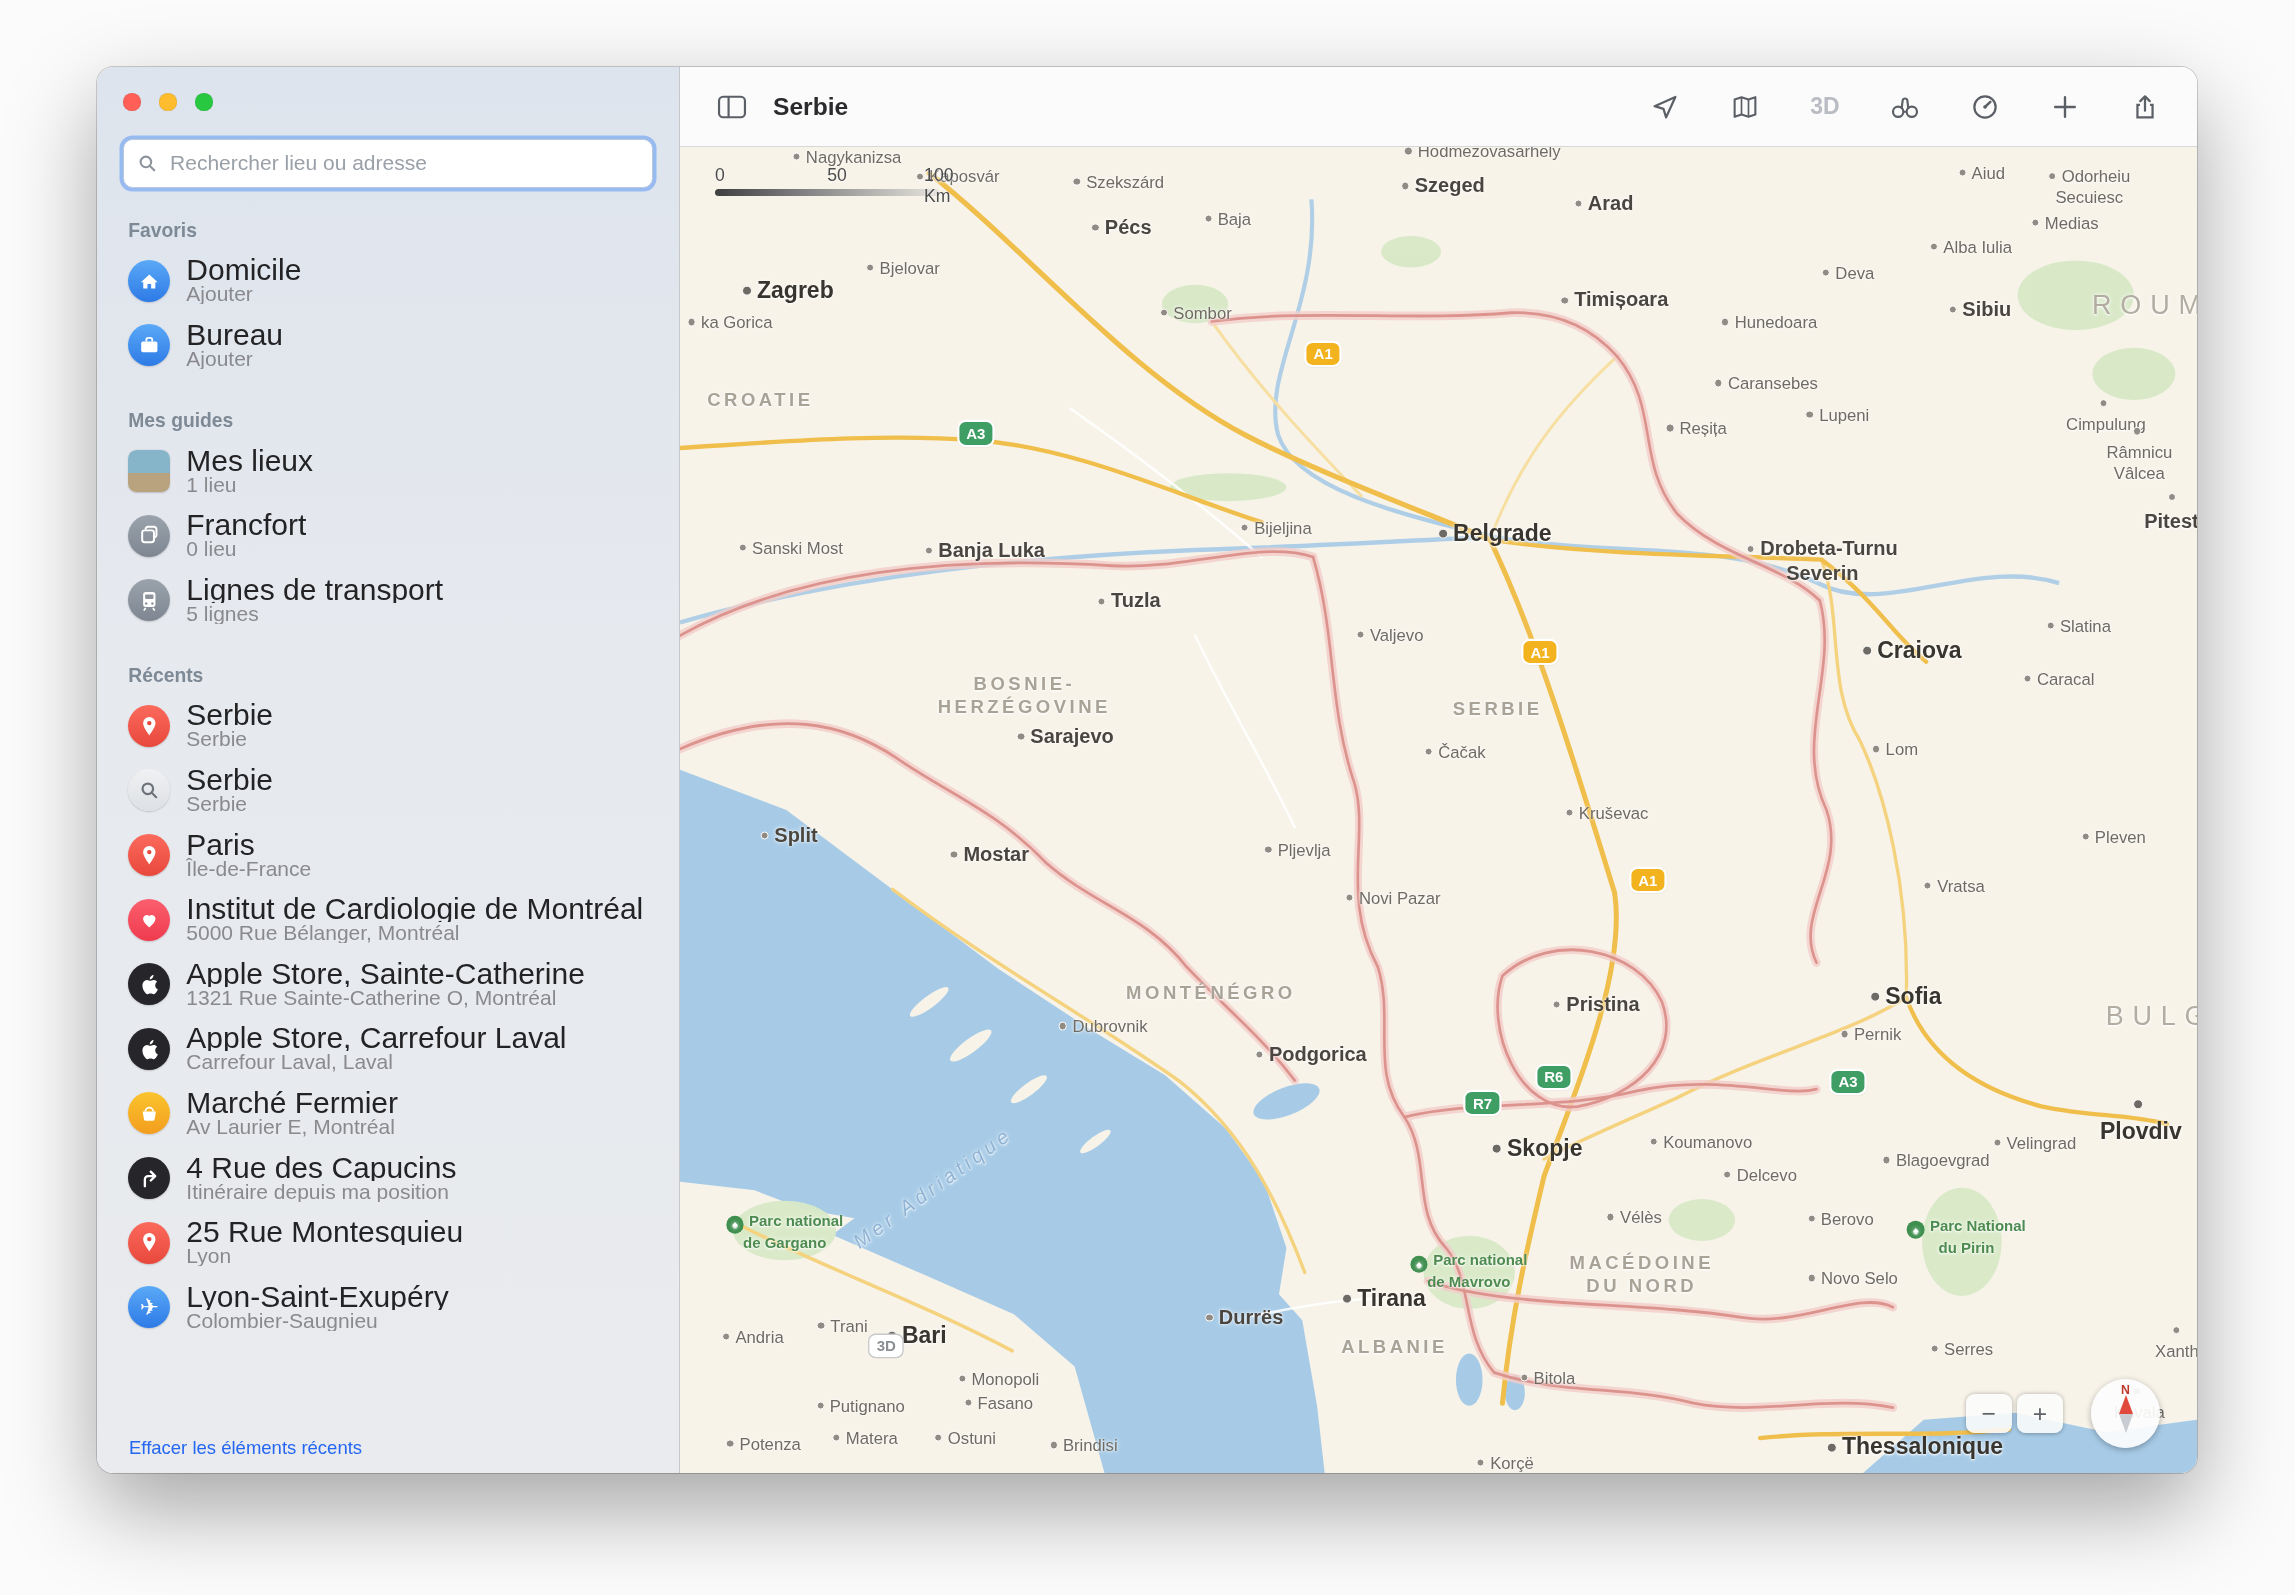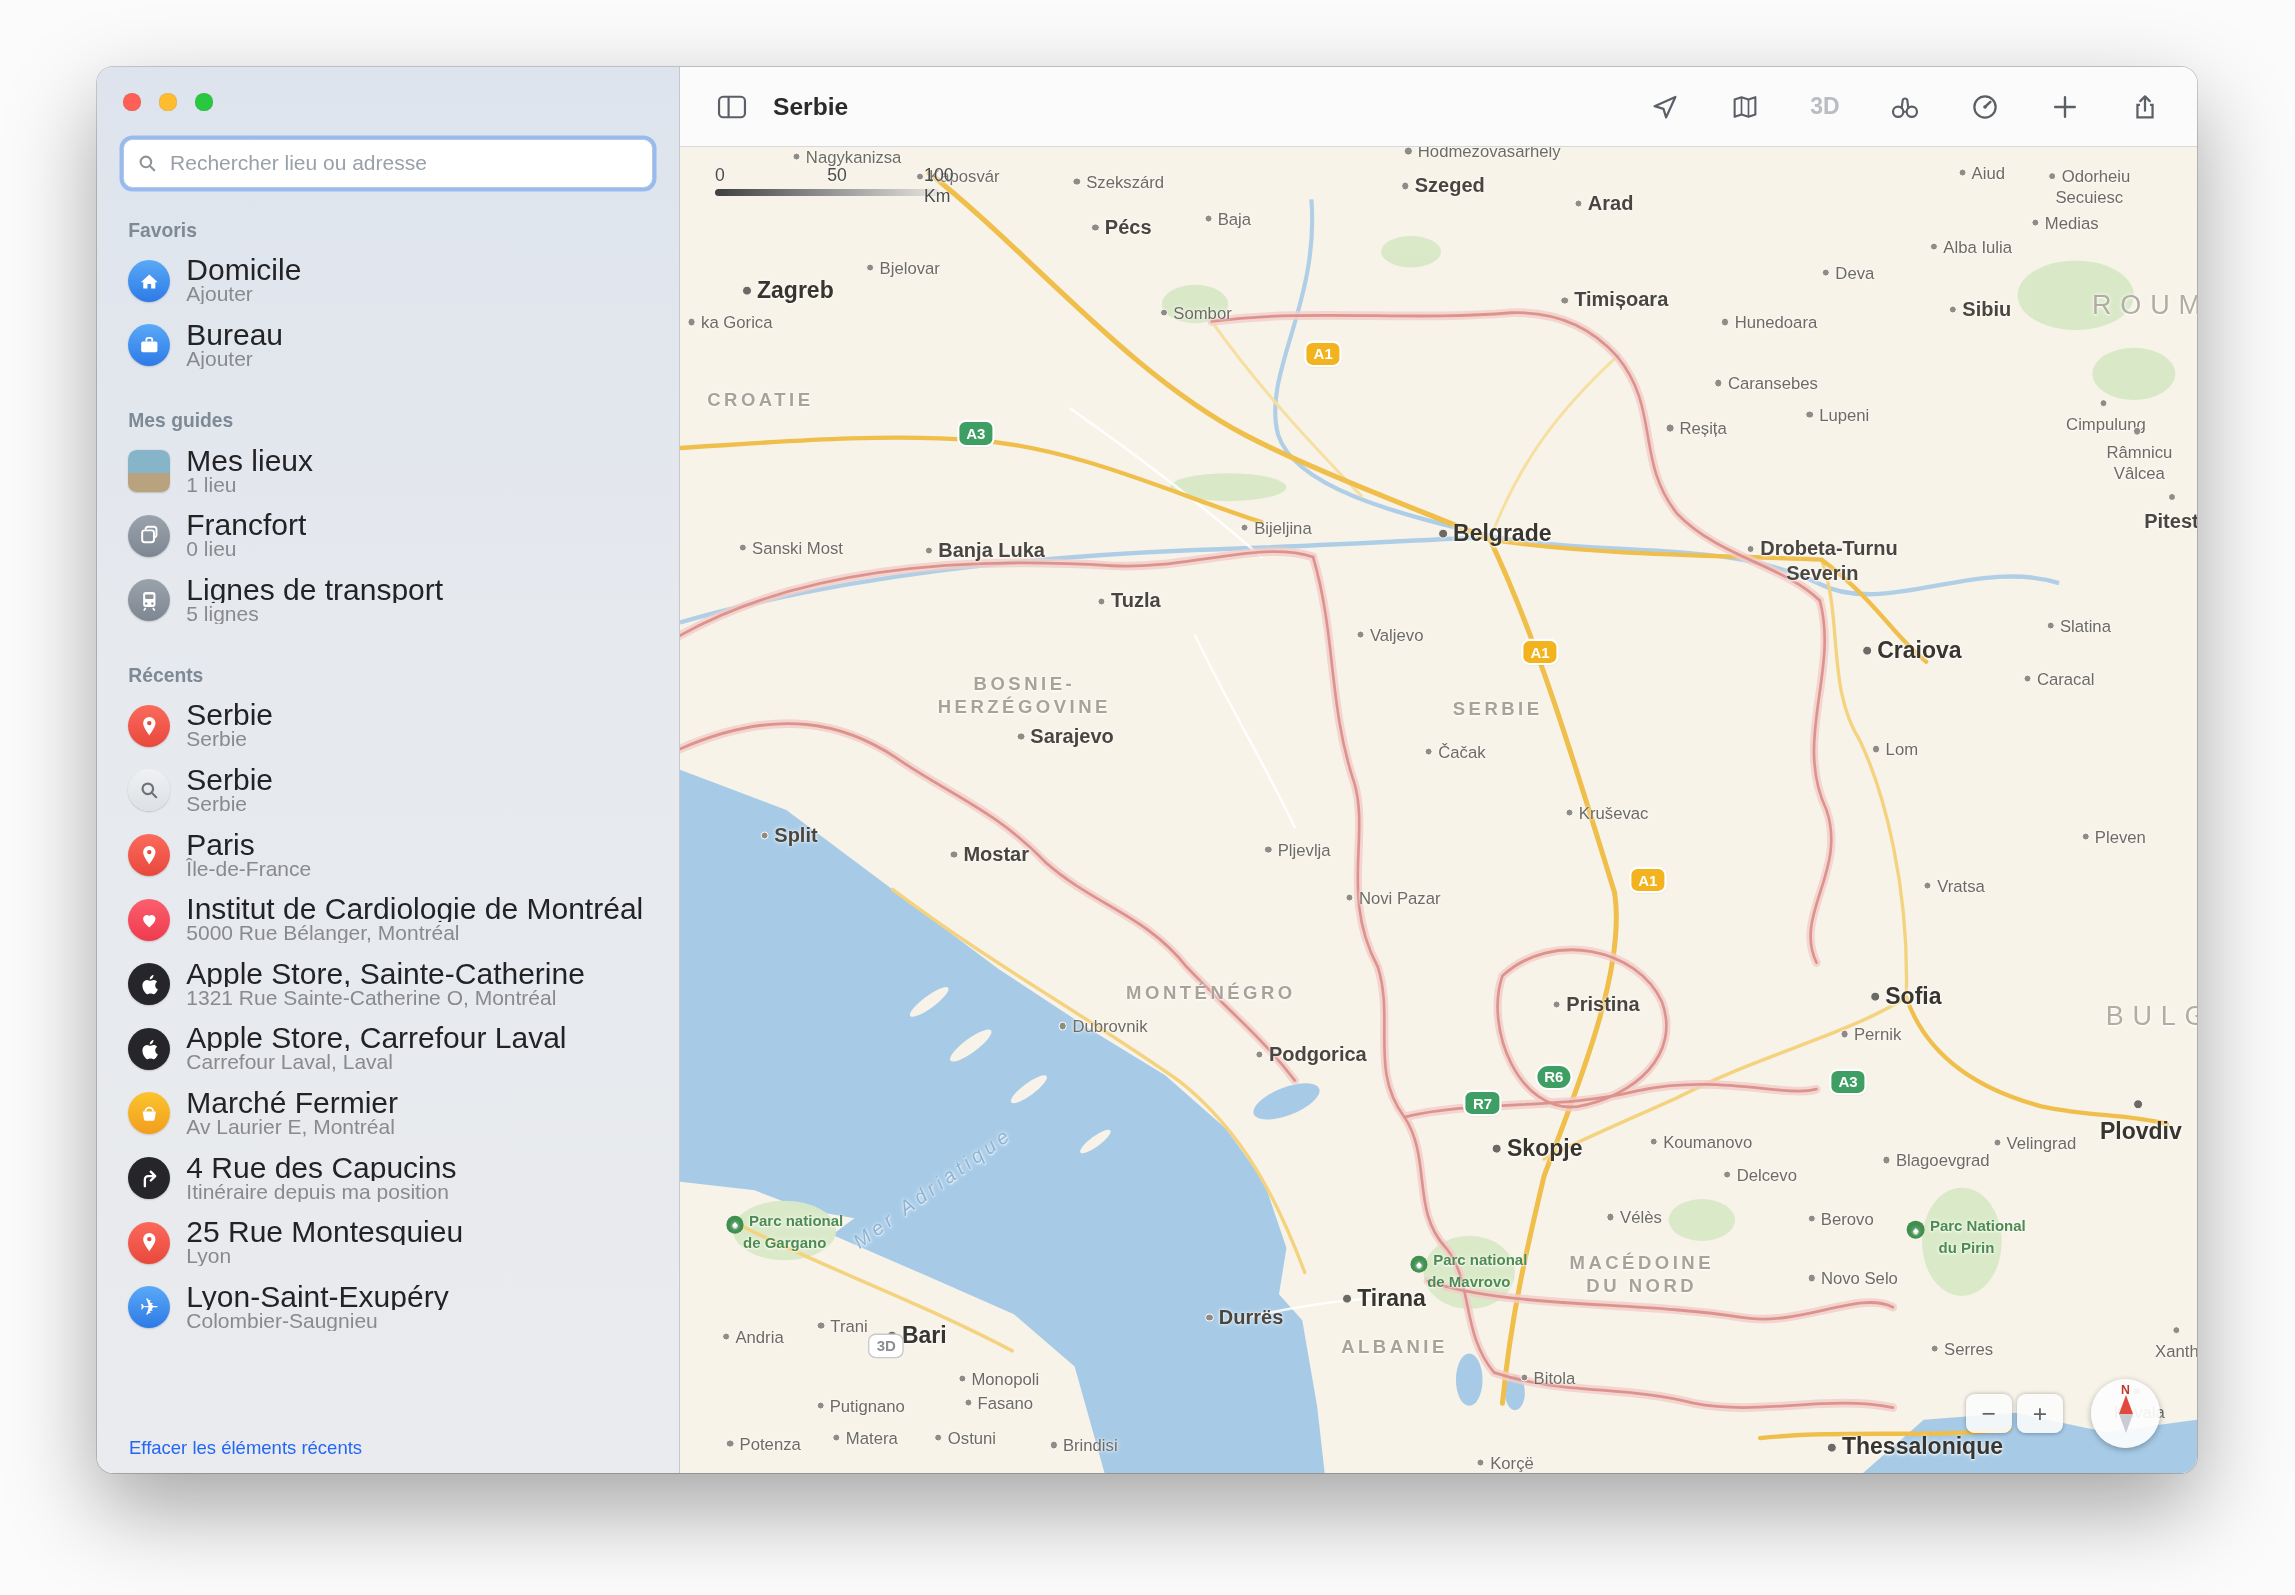--- a/index.html
+++ b/index.html
@@ -518,21 +518,21 @@
           <span class="lb k-town" style="left: 5.5%; top: 97.9%;">Potenza</span>
           <span class="lb k-town" style="left: 12.2%; top: 97.4%;">Matera</span>
           <span class="lb k-town" style="left: 18.8%; top: 97.4%;">Ostuni</span>
           <span class="lb k-town" style="left: 26.6%; top: 98%;">Brindisi</span>
           <span class="lb k-citylg" style="left: 81.4%; top: 98%;">Thessalonique</span>
           <span class="lb k-town" style="left: 54.4%; top: 99.3%;">Korçë</span>
           <span class="badge b-y" style="left: 42.4%; top: 15.6%;">A1</span>
           <span class="badge b-g" style="left: 19.5%; top: 21.6%;">A3</span>
           <span class="badge b-y" style="left: 56.7%; top: 38.1%;">A1</span>
           <span class="badge b-y" style="left: 63.8%; top: 55.3%;">A1</span>
-          <span class="badge b-g" style="left: 57.6%; top: 70.1%; border-radius: 11px;">R6</span>
+          <span class="badge b-g" style="left: 57.6%; top: 70.1%;">R6</span>
           <span class="badge b-g" style="left: 52.9%; top: 72.1%;">R7</span>
           <span class="badge b-g" style="left: 77%; top: 70.5%;">A3</span>
           <span class="badge b-w" style="left: 13.6%; top: 90.4%;">3D</span>
         </div>
 
       <div class="scalebar">
         <div class="sb-labels" id="sb-labels">
             <span style="left: 0%;">0</span>
             <span style="left: 44%;">50</span>
             <span style="left: 82%;">100 Km</span>

